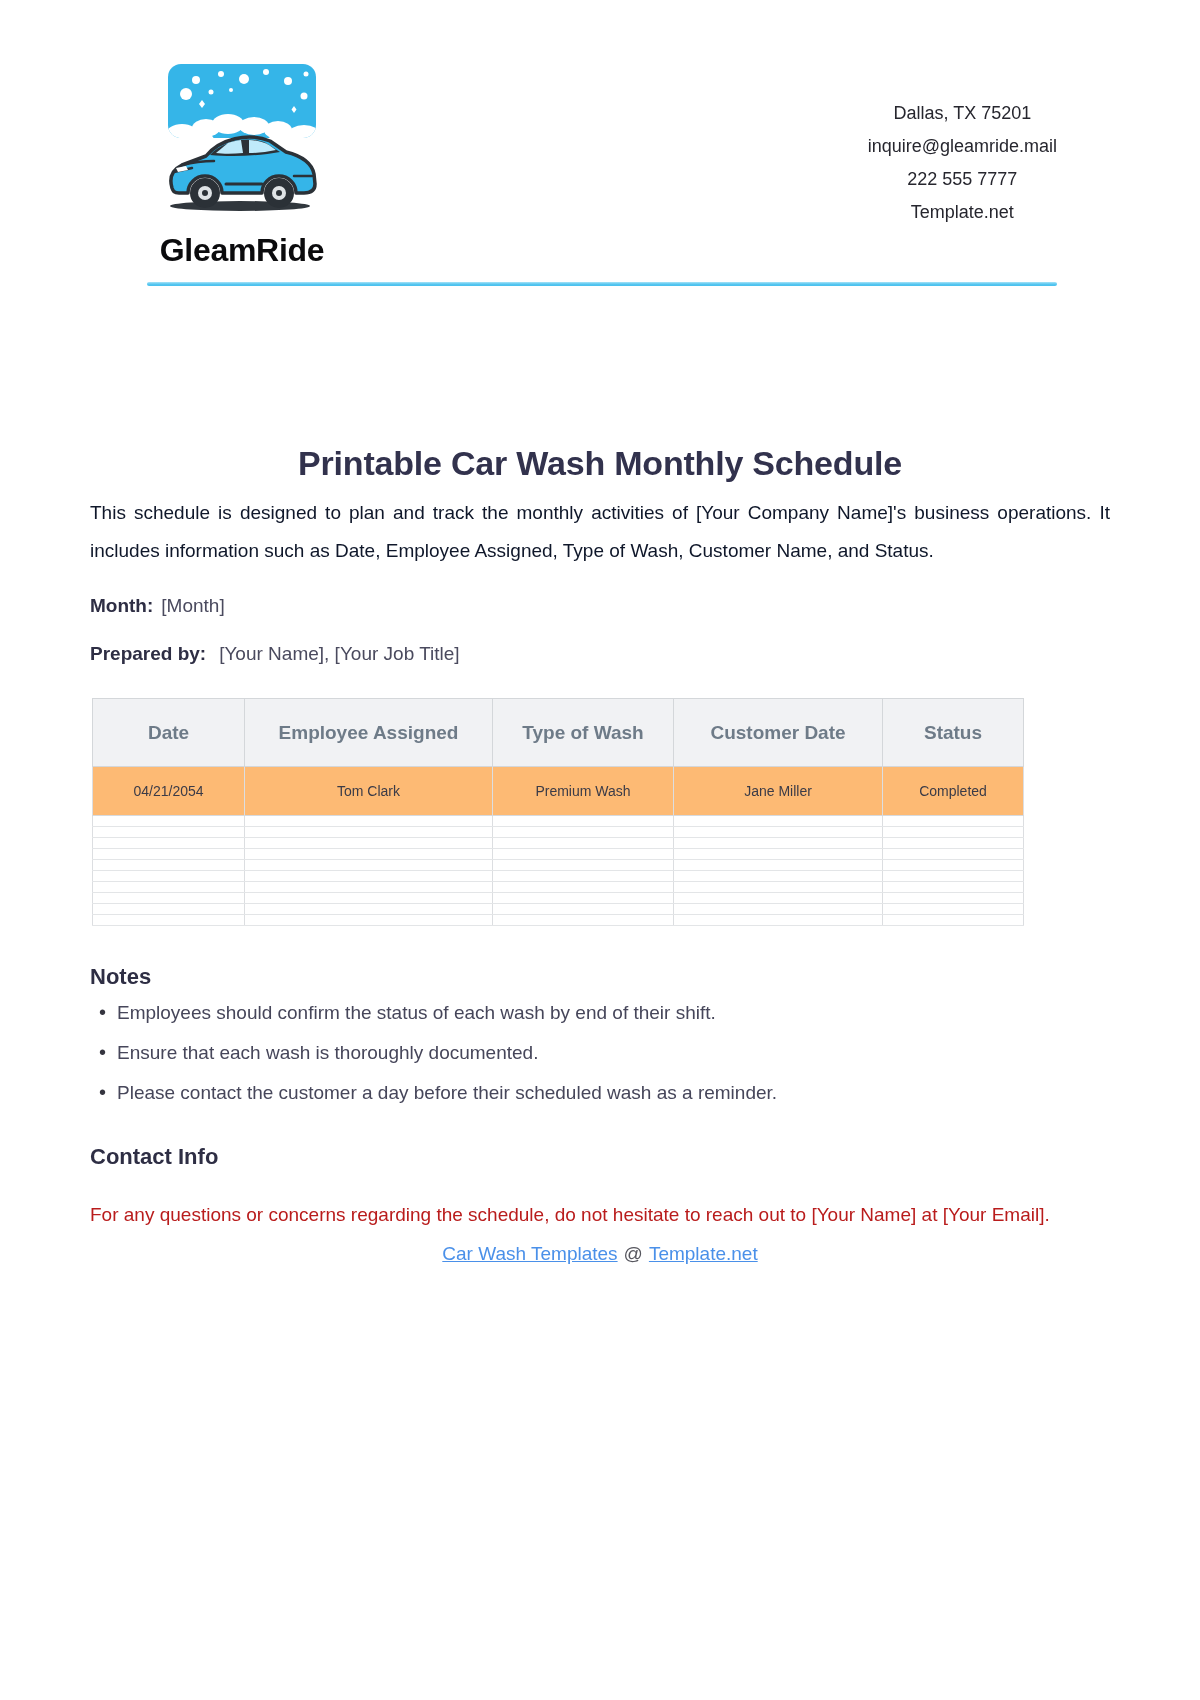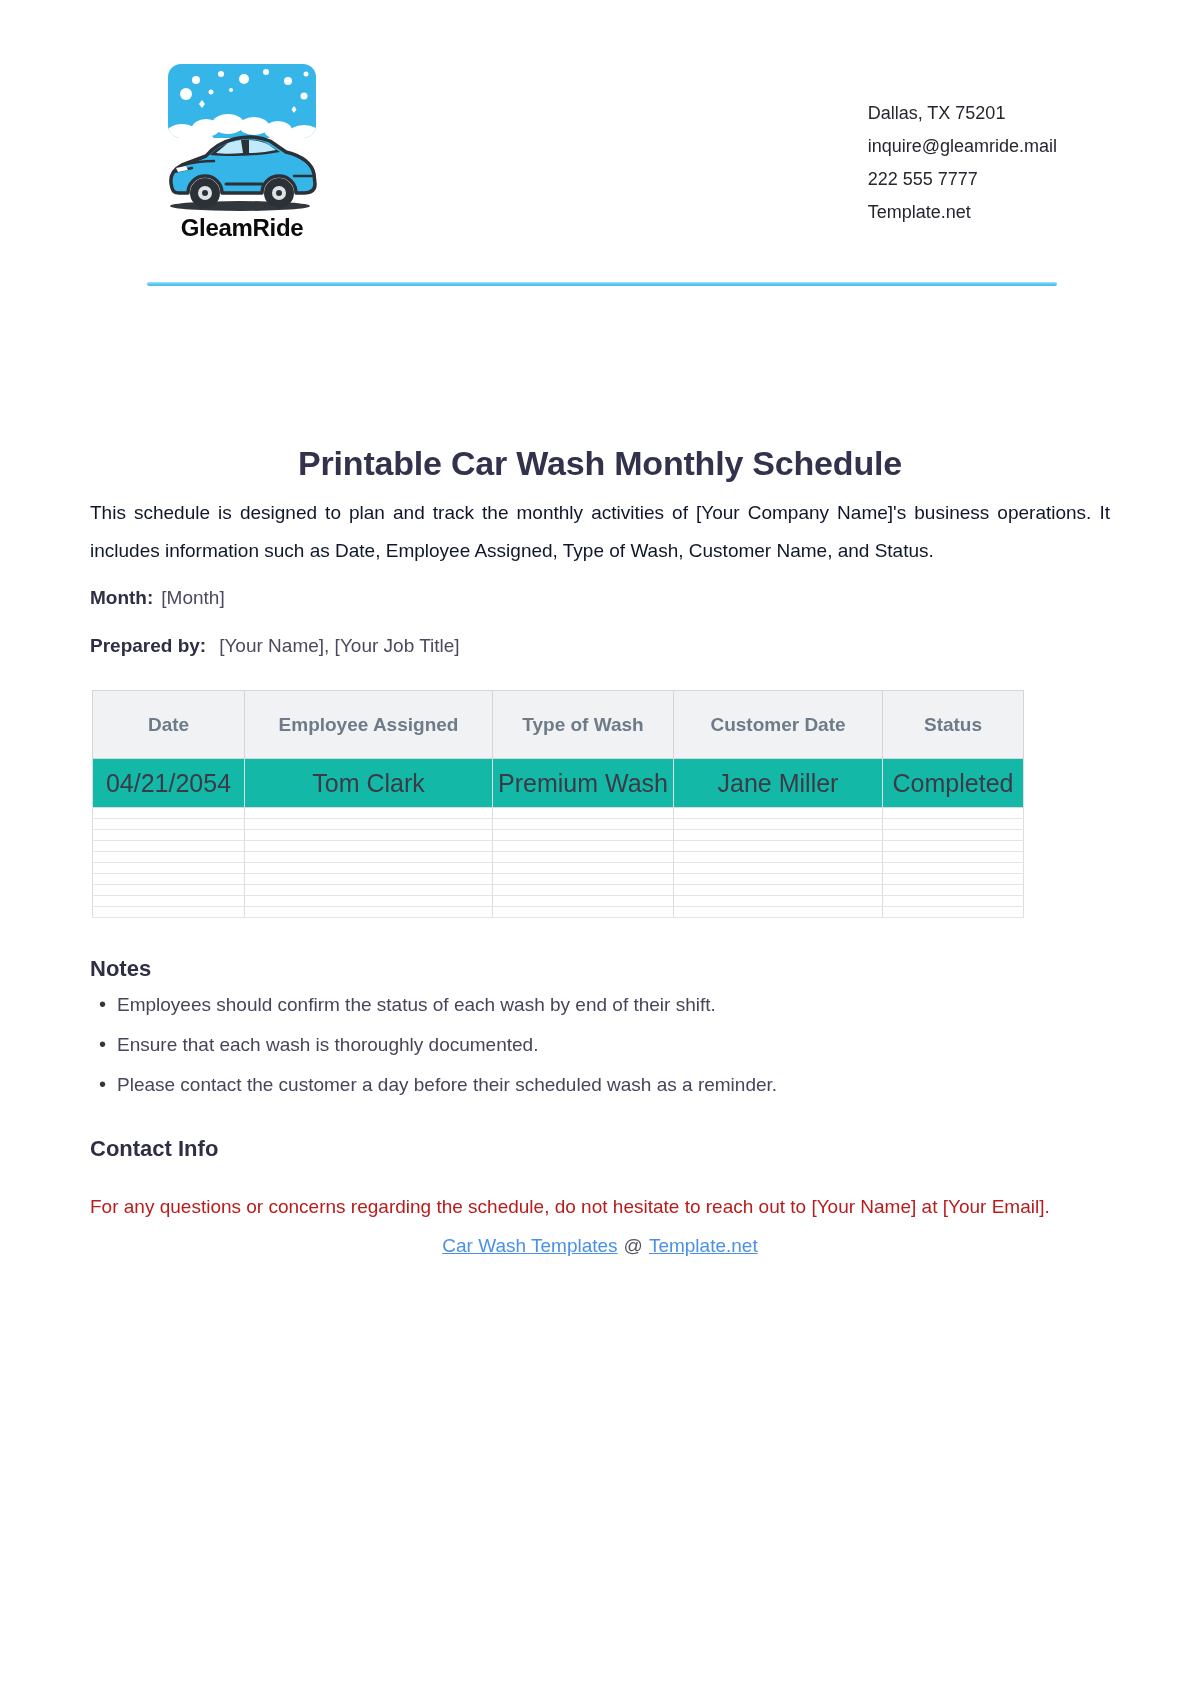--- a/index.html
+++ b/index.html
@@ -8,50 +8,50 @@
     width:1200px; height:1700px;
     font-family:"Liberation Sans", sans-serif;
     position:relative;
     color:#46465a;
   }
   .page { position:relative; width:1200px; height:1700px; background:#fff; overflow:hidden; }
 
   
   .logo-block { position:absolute; left:146px; top:64px; width:192px; text-align:center; }
   .logo-block svg { display:block; margin:0 auto; }
-  .brand-name { font-size:24px; font-weight:700; color:#0b0b0d; letter-spacing:-0.3px; margin-top:0; }
-
-  .contact-block { position:absolute; right:143px; top:97px; text-align:left; font-size:18px; line-height:33px; color:#26262e; }
+  .brand-name { font-size:32px; font-weight:700; color:#0b0b0d; letter-spacing:-0.3px; margin-top:18px; }
+
+  .contact-block { position:absolute; right:143px; top:97px; text-align:center; font-size:18px; line-height:33px; color:#26262e; }
 
   .header-divider { position:absolute; left:147px; right:143px; top:282px; height:4px; border-radius:2px;
     background:linear-gradient(to bottom,#a8e3f8 0%,#57c7f0 55%,#49c0ee 100%); }
 
   
   .main { padding:443px 90px 0 90px; }
 
   .page-title { text-align:center; font-size:34px; line-height:40px; font-weight:700; color:#32324d; letter-spacing:-0.2px; }
 
   .intro { margin-top:11px; font-size:19px; line-height:38px; text-align:justify; color:#0f172a; }
 
   .field-line { font-size:19px; line-height:30px; color:#4a4a5e; }
-  .field-line.month { margin-top:13px; }
+  .field-line.month { margin-top:21px; }
   .field-line.prepared { margin-top:18px; }
   .field-label { font-weight:700; color:#2e2e44; }
   .field-line.month .field-value { margin-left:8px; }
   .field-line.prepared .field-value { margin-left:13px; }
 
   
   table.schedule { margin-top:29px; margin-left:2px; width:931px; border-collapse:collapse; table-layout:fixed;
     border:1px solid #d4d7da; }
   table.schedule th {
     height:68px; background:#f1f2f4; color:#6e7b88; font-size:19px; font-weight:700;
     border:1px solid #d4d7da; text-align:center; vertical-align:middle;
   }
   table.schedule td { border-left:1px solid #dcdee1; border-right:1px solid #dcdee1; text-align:center; vertical-align:middle; }
-  tr.data-row td { height:49px; font-size:25px; color:#3b3b47; border-bottom:1px solid #d8dadd; background:#14b8a6;margin-left:32px; }
+  tr.data-row td { height:49px; font-size:14px; color:#3b3b47; border-bottom:1px solid #d8dadd; background:#fdba74;margin-left:32px; }
   tr.empty-row td { height:11px; border-bottom:1px solid #e3e5e7; background:#fff; }
 
   
   .section-title { margin-top:38px; font-size:22px; line-height:26px; font-weight:700; color:#2e2e44; }
   ul.notes-list { margin-top:8px; list-style:none; }
   ul.notes-list li { position:relative; padding-left:27px; font-size:19px; line-height:30px; margin-bottom:10px; color:#46465a; }
   ul.notes-list li::before { content:"\2022"; position:absolute; left:9px; top:-1px; color:#34343f; font-size:20px; }
 
   .section-title.contact { margin-top:36px; }
   .contact-text { margin-top:26px; font-size:19px; line-height:38px; text-align:justify; color:#b91c1c; }

